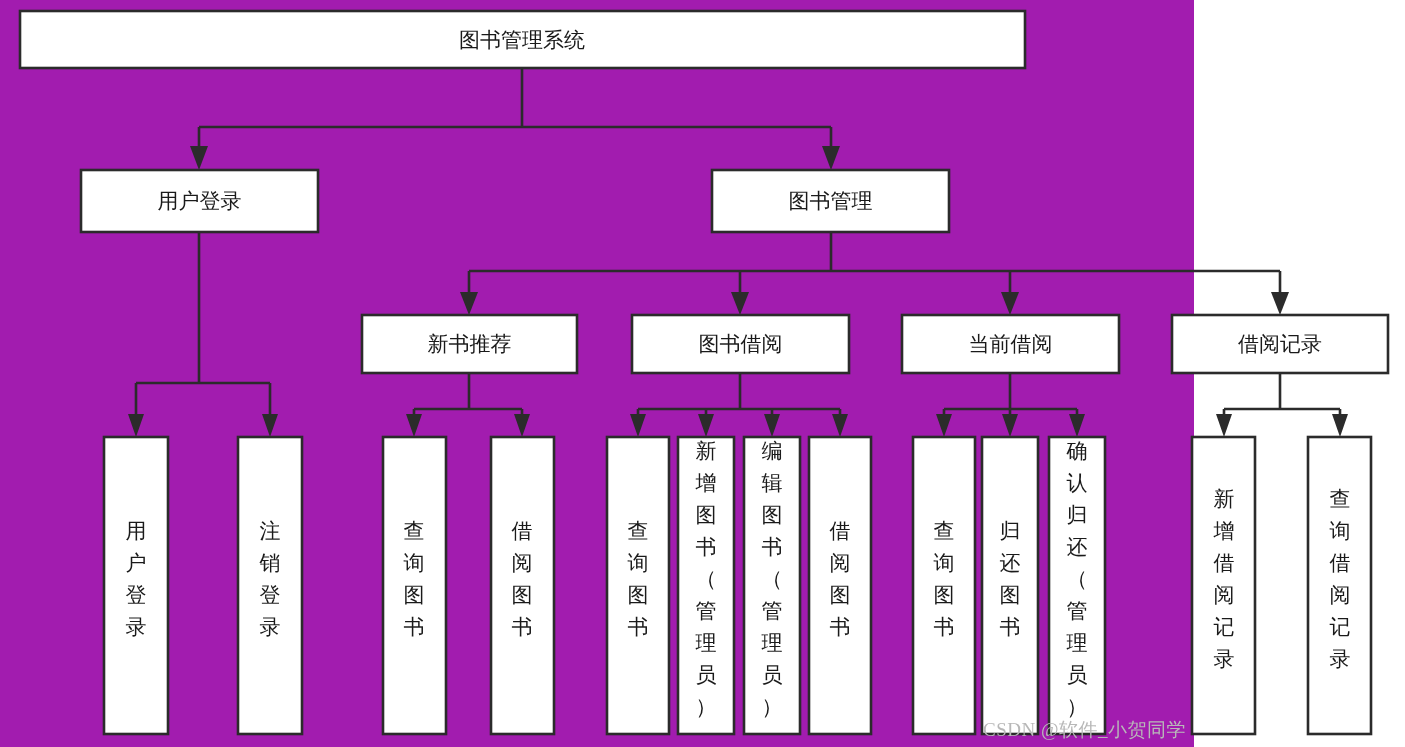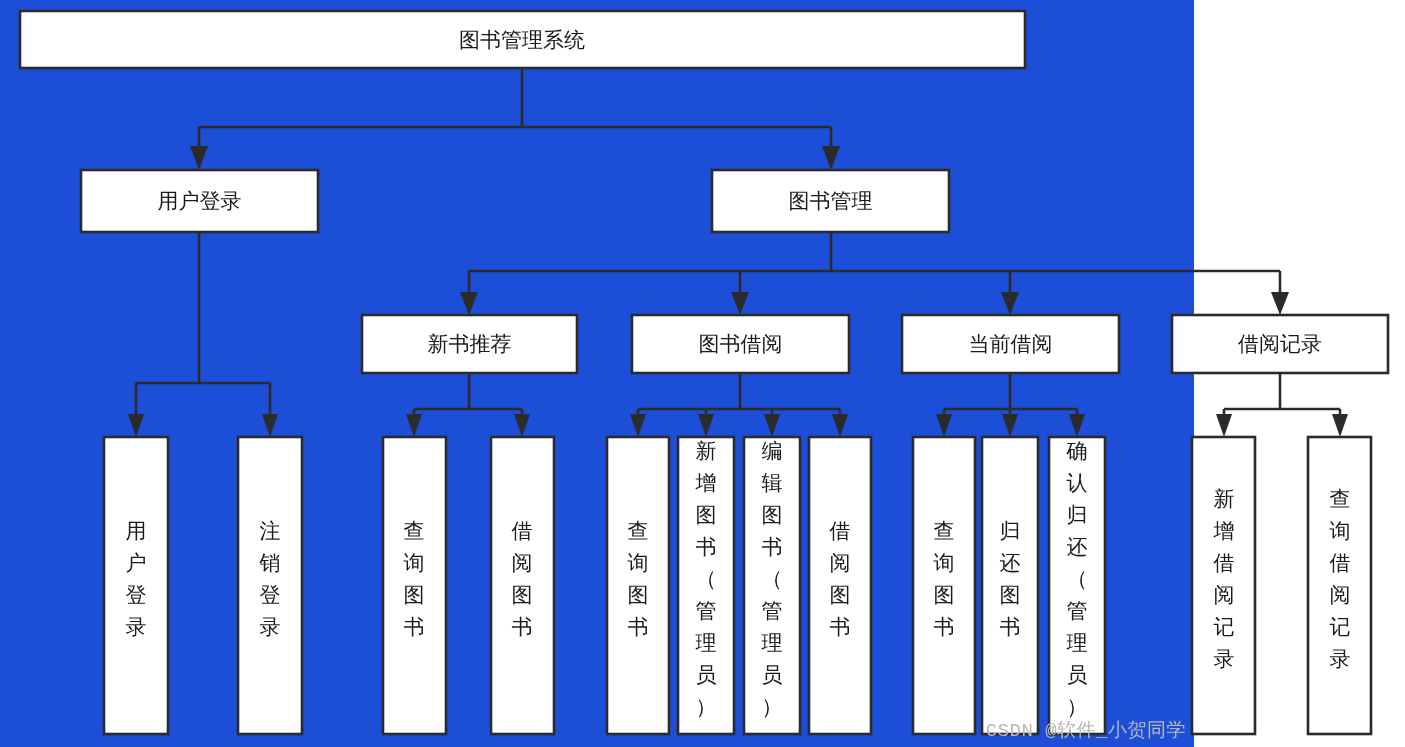--- a/index.html
+++ b/index.html
@@ -10,21 +10,21 @@
   body {
     width: 1405px;
     height: 747px;
     font-family: "DejaVu Sans", "Liberation Sans", sans-serif;
     overflow: hidden;
   }
   #diagram-root {
     position: relative;
     width: 1194px;
     height: 747px;
-    background: #1d4ed8;
+    background: #a21caf;
   }
   svg#flowchart {
     display: block;
     width: 1405px;
     height: 747px;
   }
   .node-rect {
     fill: #ffffff;
     stroke: #2b2b2b;
     stroke-width: 2.6;
@@ -48,21 +48,21 @@
     fill: none;
   }
   .arrow-head {
     fill: #2b2b2b;
     stroke: none;
   }
   .watermark-text {
     position: absolute;
     right: 8px;
     bottom: 4px;
-    font-family: Liberation Mono, monospace;
+    font-family: Liberation Serif, serif;
     font-size: 19px;
     color: #b8b8b8;
     white-space: nowrap;
     letter-spacing: 0.5px;
   }
 </style>
 </head>
 <body>
 
 <div id="diagram-root">

